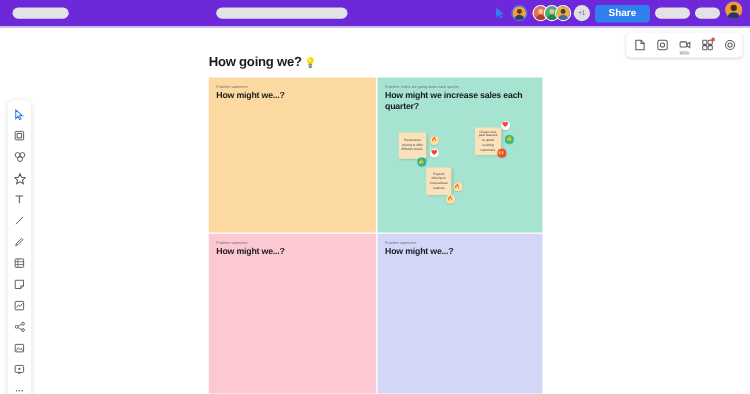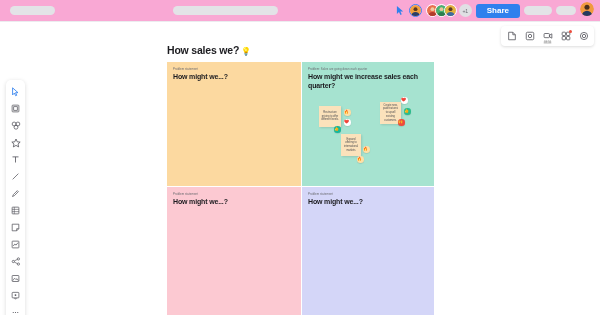--- a/index.html
+++ b/index.html
@@ -7,21 +7,21 @@
     width: 600px; height: 315px;
     overflow: hidden;
     background: #ffffff;
     font-family: "Liberation Sans", sans-serif;
   }
   #app { position: relative; width: 600px; height: 315px; background: #fff; }
 
   
   .topbar {
     position: absolute; left: 0; top: 0; width: 600px; height: 22px;
-    background: #f9a8d4;
+    background: #6d28d9;
     display: flex; align-items: center;
     padding: 0 6px;
     border-bottom: 1px solid #ececef;
   }
   .skel {
     background: #e3e3e7; border-radius: 6px; height: 9px;
   }
   .skel-left { width: 45px; margin-left: 4px; }
   .skel-center { width: 105px; margin-left: 0; }
   .skel-r1 { width: 28px; }
@@ -351,21 +351,21 @@
     <div class="lt-btn">
       <svg width="9" height="9" viewBox="0 0 12 12">
           <circle cx="3" cy="6" r="0.8" fill="#55555d"></circle>
           <circle cx="6" cy="6" r="0.8" fill="#55555d"></circle>
           <circle cx="9" cy="6" r="0.8" fill="#55555d"></circle>
         </svg>
     </div>
   </div>
 
   <div class="board-title">
-    <span>How sales we?</span>
+    <span>How going we?</span>
     <span class="bulb">💡</span>
   </div>
 
   <div class="grid">
 
     <div class="quad q1">
       <div class="q-sub">Problem statement</div>
       <div class="q-head">How might we...?</div>
     </div>
 

